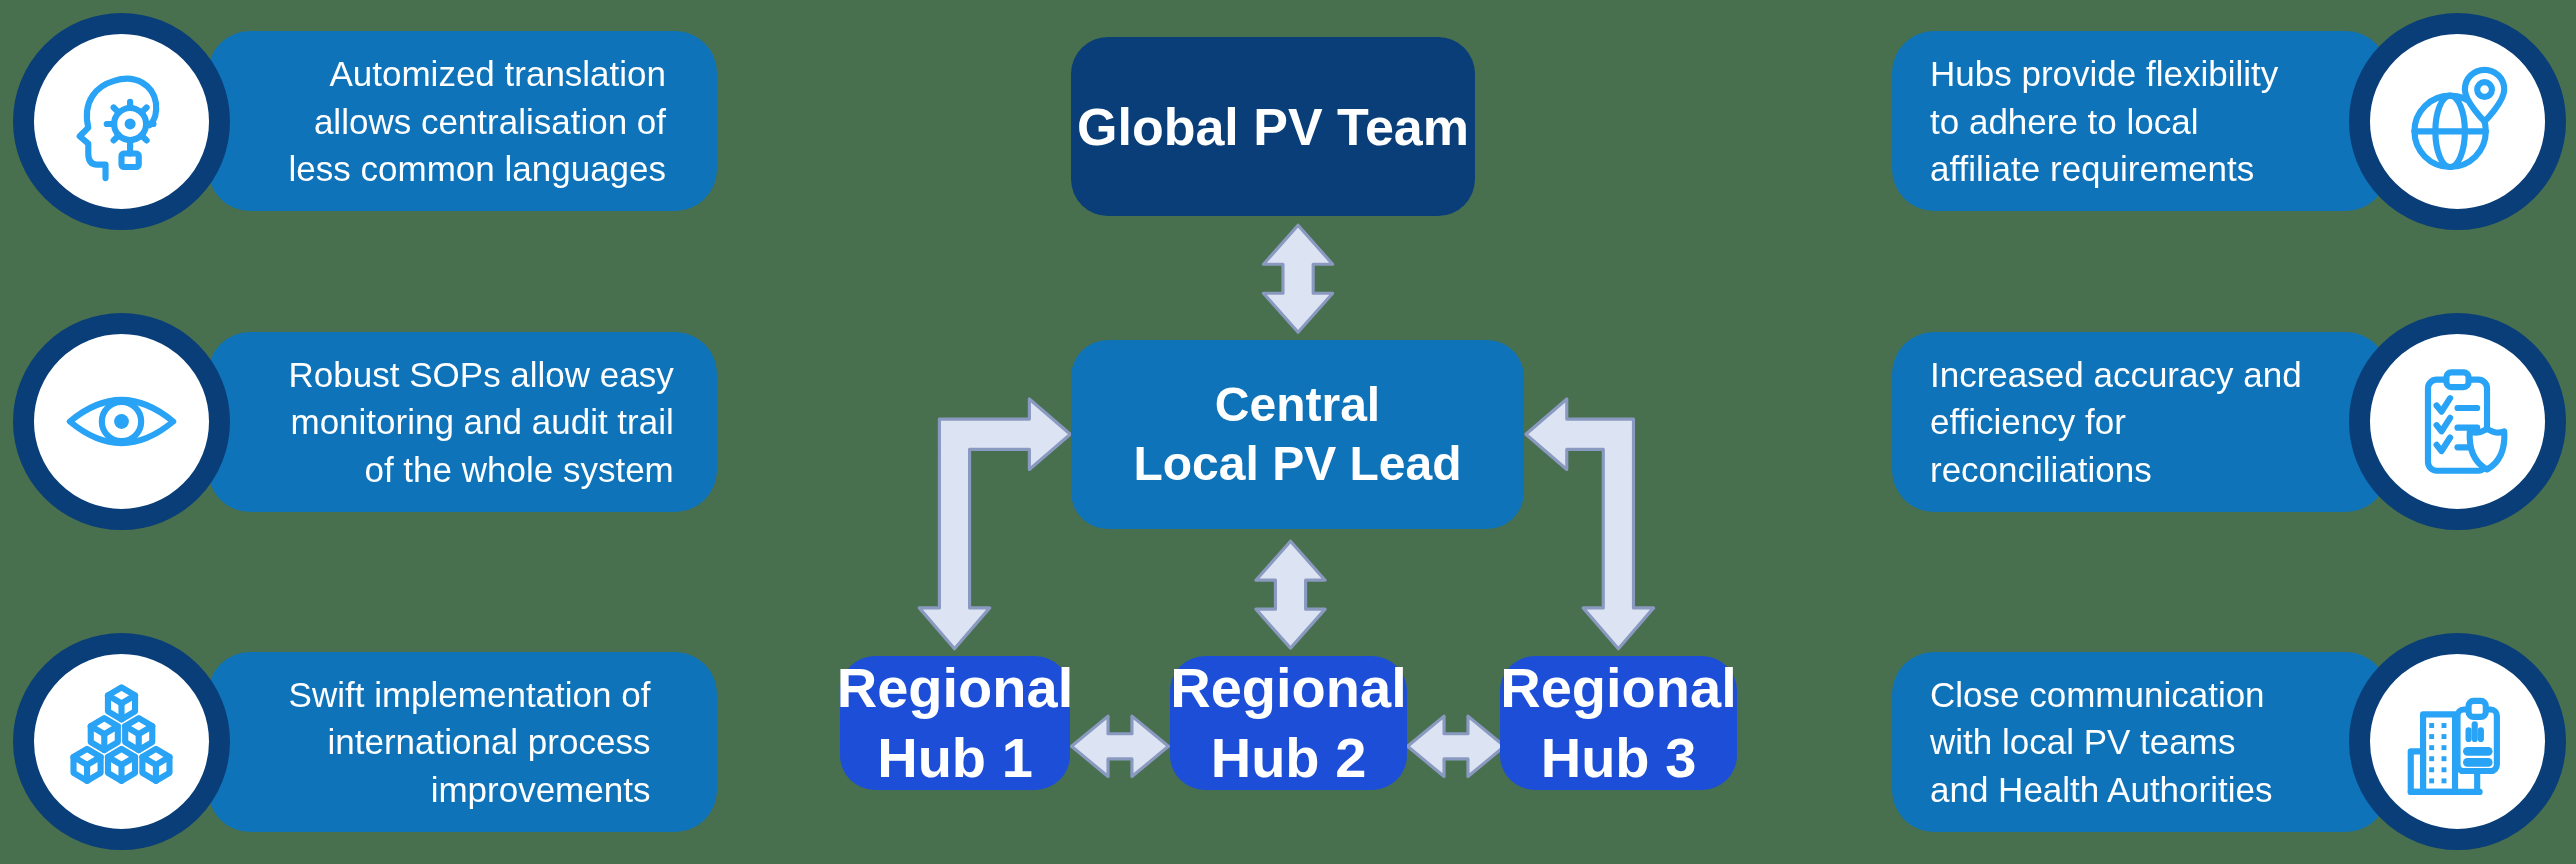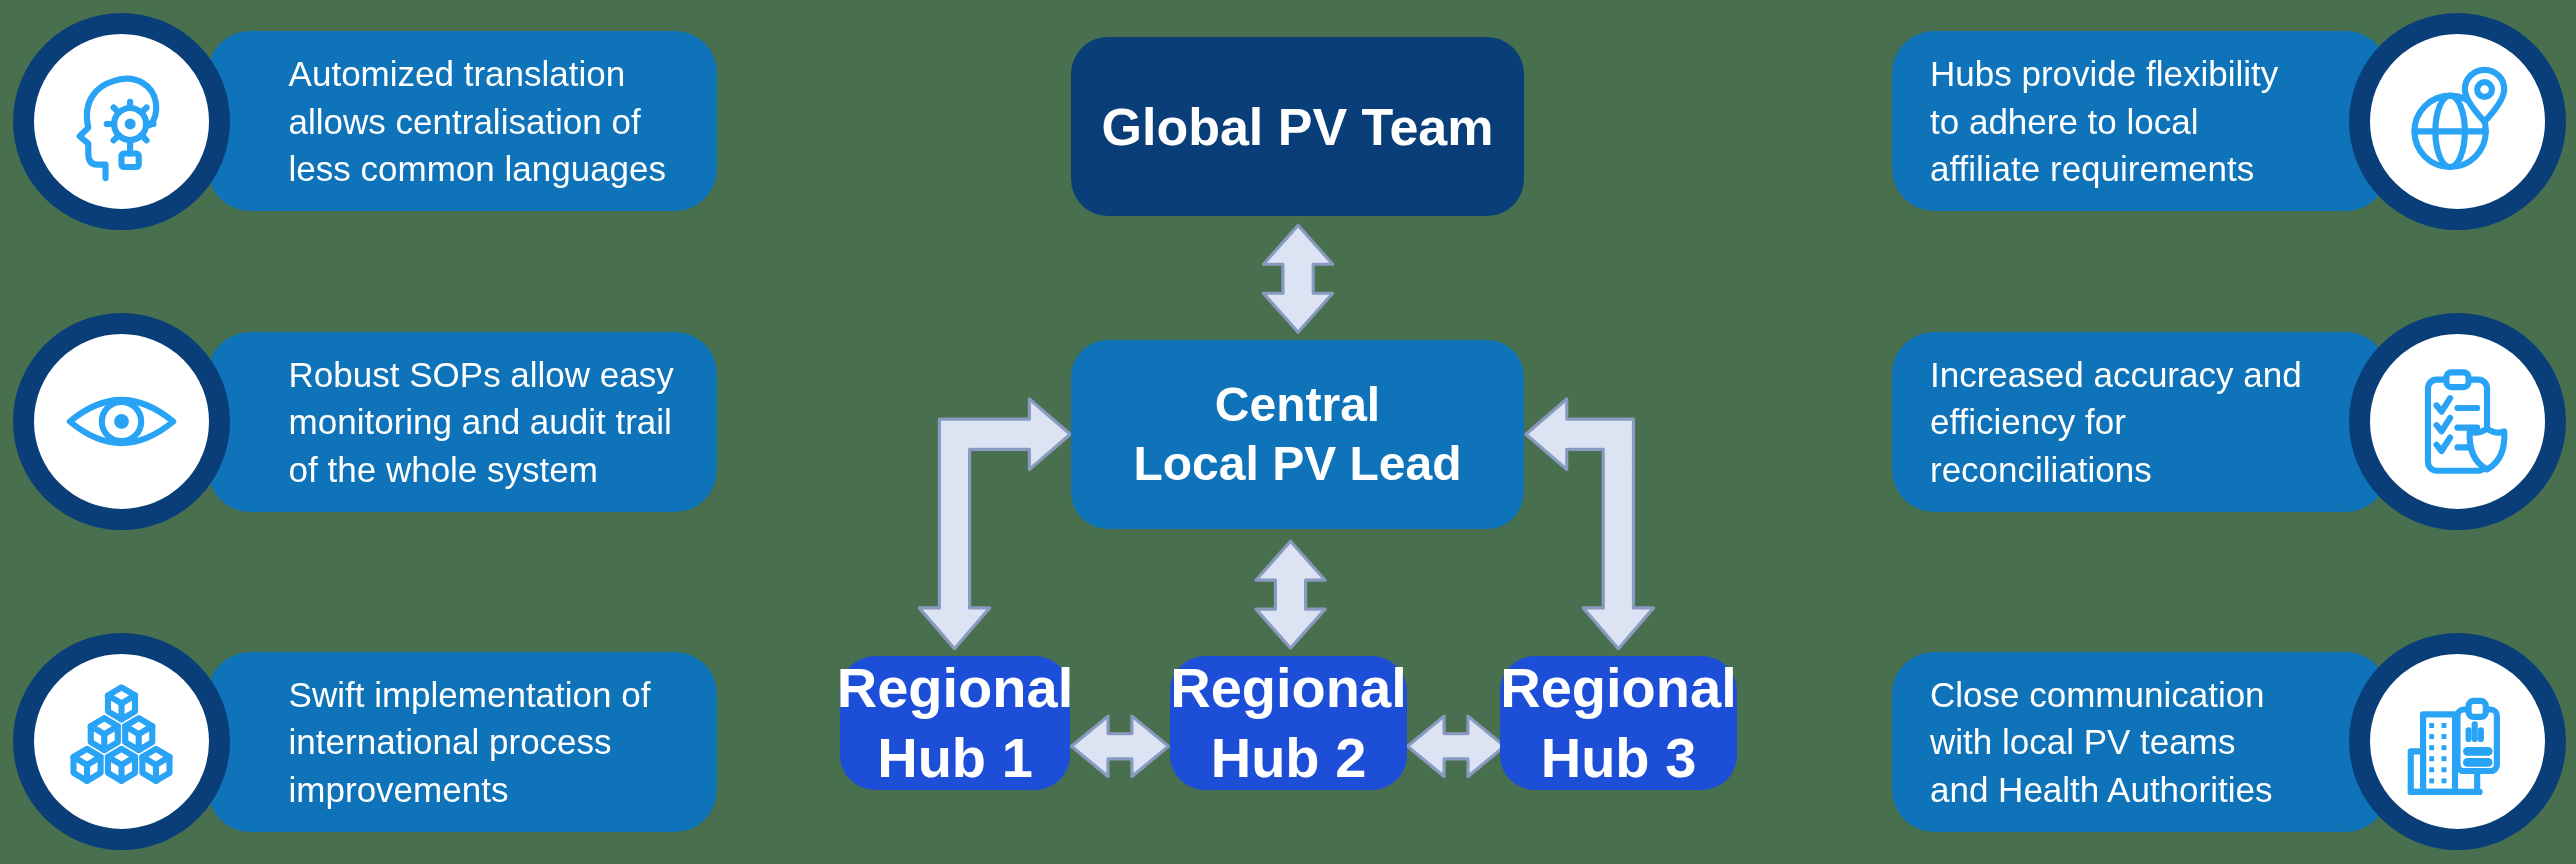--- a/index.html
+++ b/index.html
@@ -2,21 +2,21 @@
 <html style="font-size:10px"><head>
 <meta charset="utf-8">
 <style>
   html,body{margin:0;padding:0;background:#48704F;}
   .canvas{position:relative;width:2576px;height:864px;background:#48704F;
           font-family:"Liberation Sans",sans-serif;overflow:hidden;}
 
   
   .box{position:absolute;display:flex;align-items:center;justify-content:center;
        text-align:center;color:#fff;font-weight:bold;white-space:pre-line;}
-  .box-global{left:1071px;top:37px;width:453px;height:179px;background:#0A3E78;
+  .box-global{left:1071px;top:37px;width:404px;height:179px;background:#0A3E78;
               border-radius:37px;font-size:52px;}
   .box-central{left:1071px;top:340px;width:453px;height:189px;background:#0F73BA;
                border-radius:37px;font-size:48px;line-height:1.22;text-align:center;}
   .box-hub{top:656px;height:134px;background:#1d4ed8;border-radius:35px;
            font-size:56px;line-height:1.25;}
   .hub1{left:840px;width:230px;}
   .hub2{left:1170px;width:237px;}
   .hub3{left:1500px;width:237px;}
 
   
@@ -26,21 +26,21 @@
   
   .callout{position:absolute;height:220px;}
   .callout .pill{position:absolute;top:20px;bottom:20px;background:#0F73BA;
                  border-radius:42px;display:flex;align-items:center;color:#fff;
                  font-size:35px;line-height:1.35;white-space:pre-line;font-weight:normal;}
   .callout .ring{position:absolute;top:1.3px;width:217px;height:217px;box-sizing:border-box;
                  border:21.4px solid #0A3E78;background:#ffffff;border-radius:50%;
                  display:flex;align-items:center;justify-content:center;}
   .callout .ring svg{width:123px;height:123px;}
   .callout.left{left:12.6px;width:711px;}
-  .callout.left .pill{left:195px;right:6.3px;padding-left:81px;padding-right:19px;}
+  .callout.left .pill{left:195px;right:6.3px;padding-left:81px;padding-right:19px;text-align:right;}
   .callout.left .ring{left:0;}
   .callout.right{left:1867px;width:699px;}
   .callout.right .pill{left:25px;right:178px;padding-left:38px;padding-right:57px;}
   .callout.right .ring{right:0;}
   .row1{top:11.3px;} .row2{top:312px;} .row3{top:632px;}
 
   .icon{stroke:#29A3F5;fill:none;stroke-width:5;stroke-linecap:round;stroke-linejoin:round;}
   .icon .fillblue{fill:#29A3F5;stroke:none;}
   .icon .whitefill{fill:#ffffff;}
   .icon .thick{stroke-width:7;}

